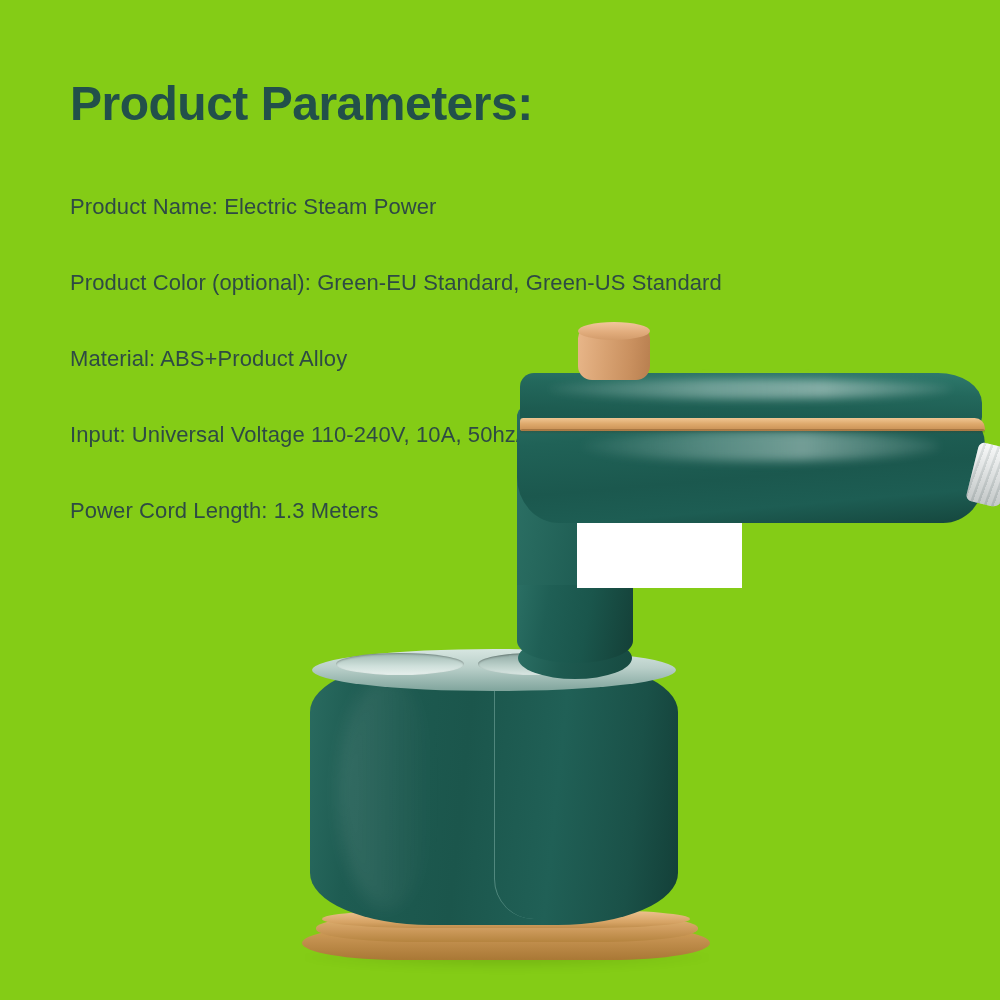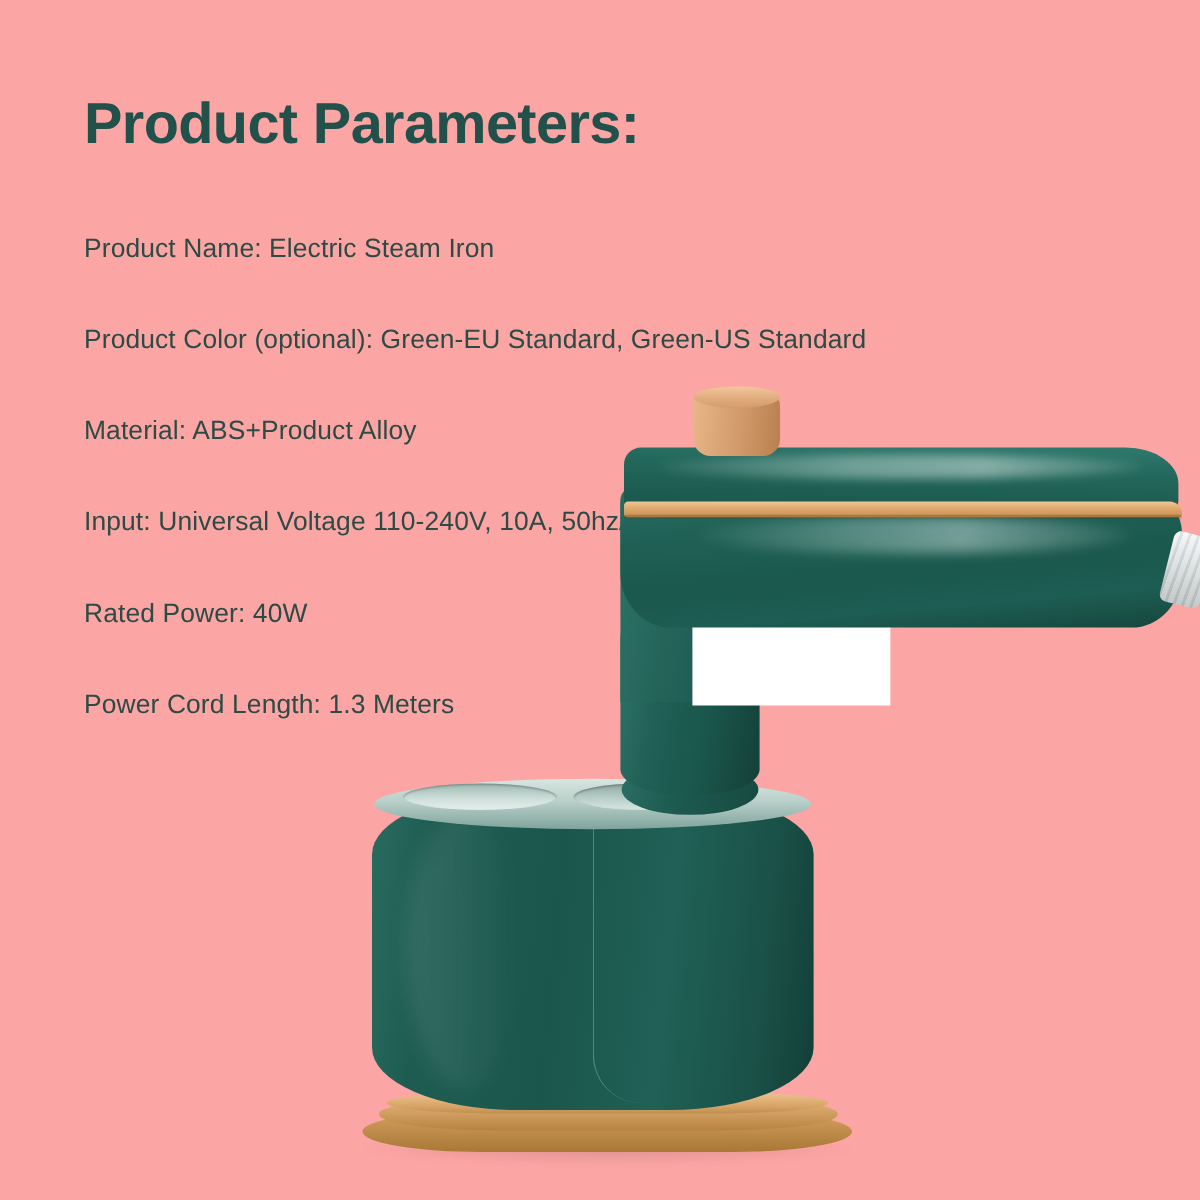--- a/index.html
+++ b/index.html
@@ -7,21 +7,21 @@
   html, body {
     width:1000px; height:1000px;
     background:#ffffff;
     font-family:"Liberation Sans", sans-serif;
     overflow:hidden;
   }
 
   #page {
     position:relative;
     width:1000px; height:1000px;
-    background:#fca5a5;
+    background:#84cc16;
   }
 
   
   #page-title {
     position:absolute;
     left:70px; top:76px;
     font-size:48px;
     font-weight:bold;
     letter-spacing:-0.5px;
     color:#22504a;
@@ -294,25 +294,24 @@
   }
 </style>
 </head>
 <body>
 
 <div id="page">
 
   <div id="page-title">Product Parameters:</div>
 
   <div id="spec-list">
-    <div class="spec-line">Product Name: Electric Steam Iron</div>
+    <div class="spec-line">Product Name: Electric Steam Power</div>
     <div class="spec-line">Product Color (optional): Green-EU Standard, Green-US Standard</div>
     <div class="spec-line">Material: ABS+Product Alloy</div>
     <div class="spec-line">Input: Universal Voltage 110-240V, 10A, 50hz/60hz</div>
-    <div class="spec-line">Rated Power: 40W</div>
     <div class="spec-line">Power Cord Length: 1.3 Meters</div>
   </div>
 
   <div id="product-photo">
 
     <div class="soleplate-shadow"></div>
     <div class="soleplate-bottom"></div>
     <div class="soleplate-top"></div>
     <div class="soleplate-rim"></div>
 

